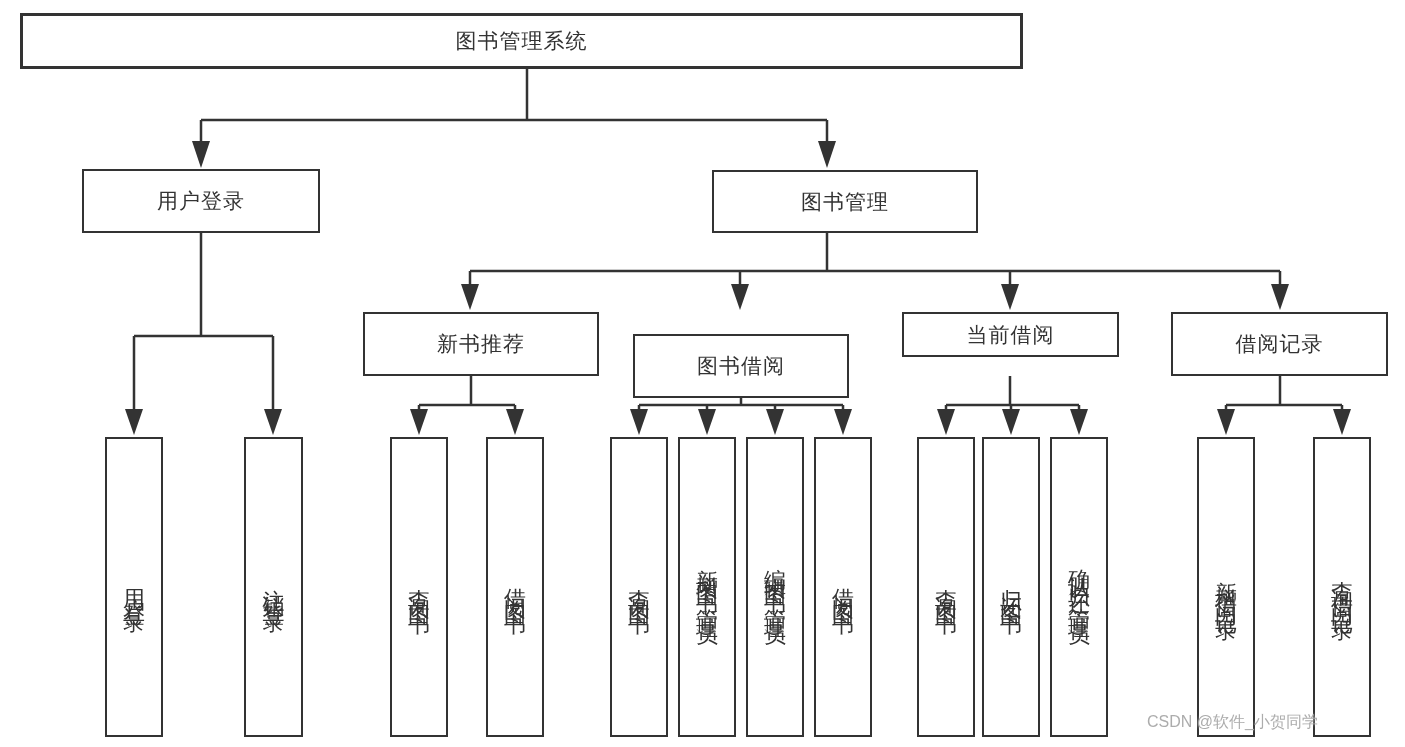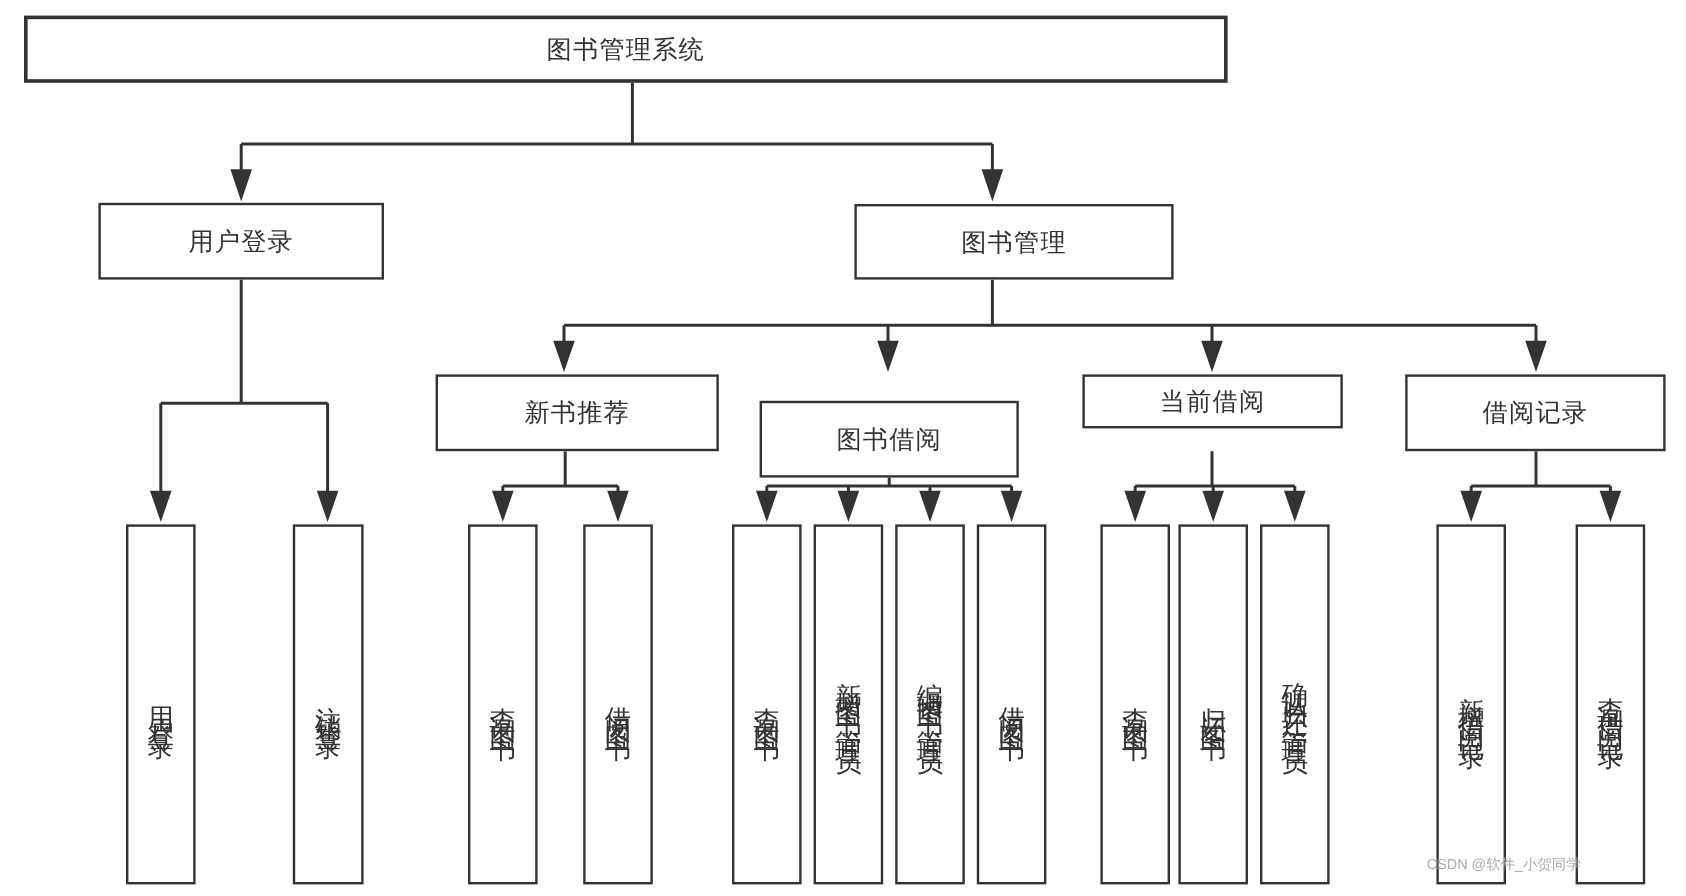--- a/index.html
+++ b/index.html
@@ -26,22 +26,22 @@
   .hlabel { font-size:21px; letter-spacing:1px; white-space:nowrap; }
   .vlabel {
     writing-mode:vertical-rl;
     text-orientation:mixed;
     font-size:22px;
     letter-spacing:8px;
     white-space:nowrap;
   }
   #watermark {
     position:absolute;
-    left:1189px; top:712px;
-    font-size:12px;
+    left:1147px; top:712px;
+    font-size:16px;
     color:rgba(168,168,168,0.95);
     text-shadow:0 0 3px rgba(255,255,255,0.9);
     white-space:nowrap;
     z-index:3;
   }
 </style>
 </head>
 <body>
 
 <div id="canvas">

